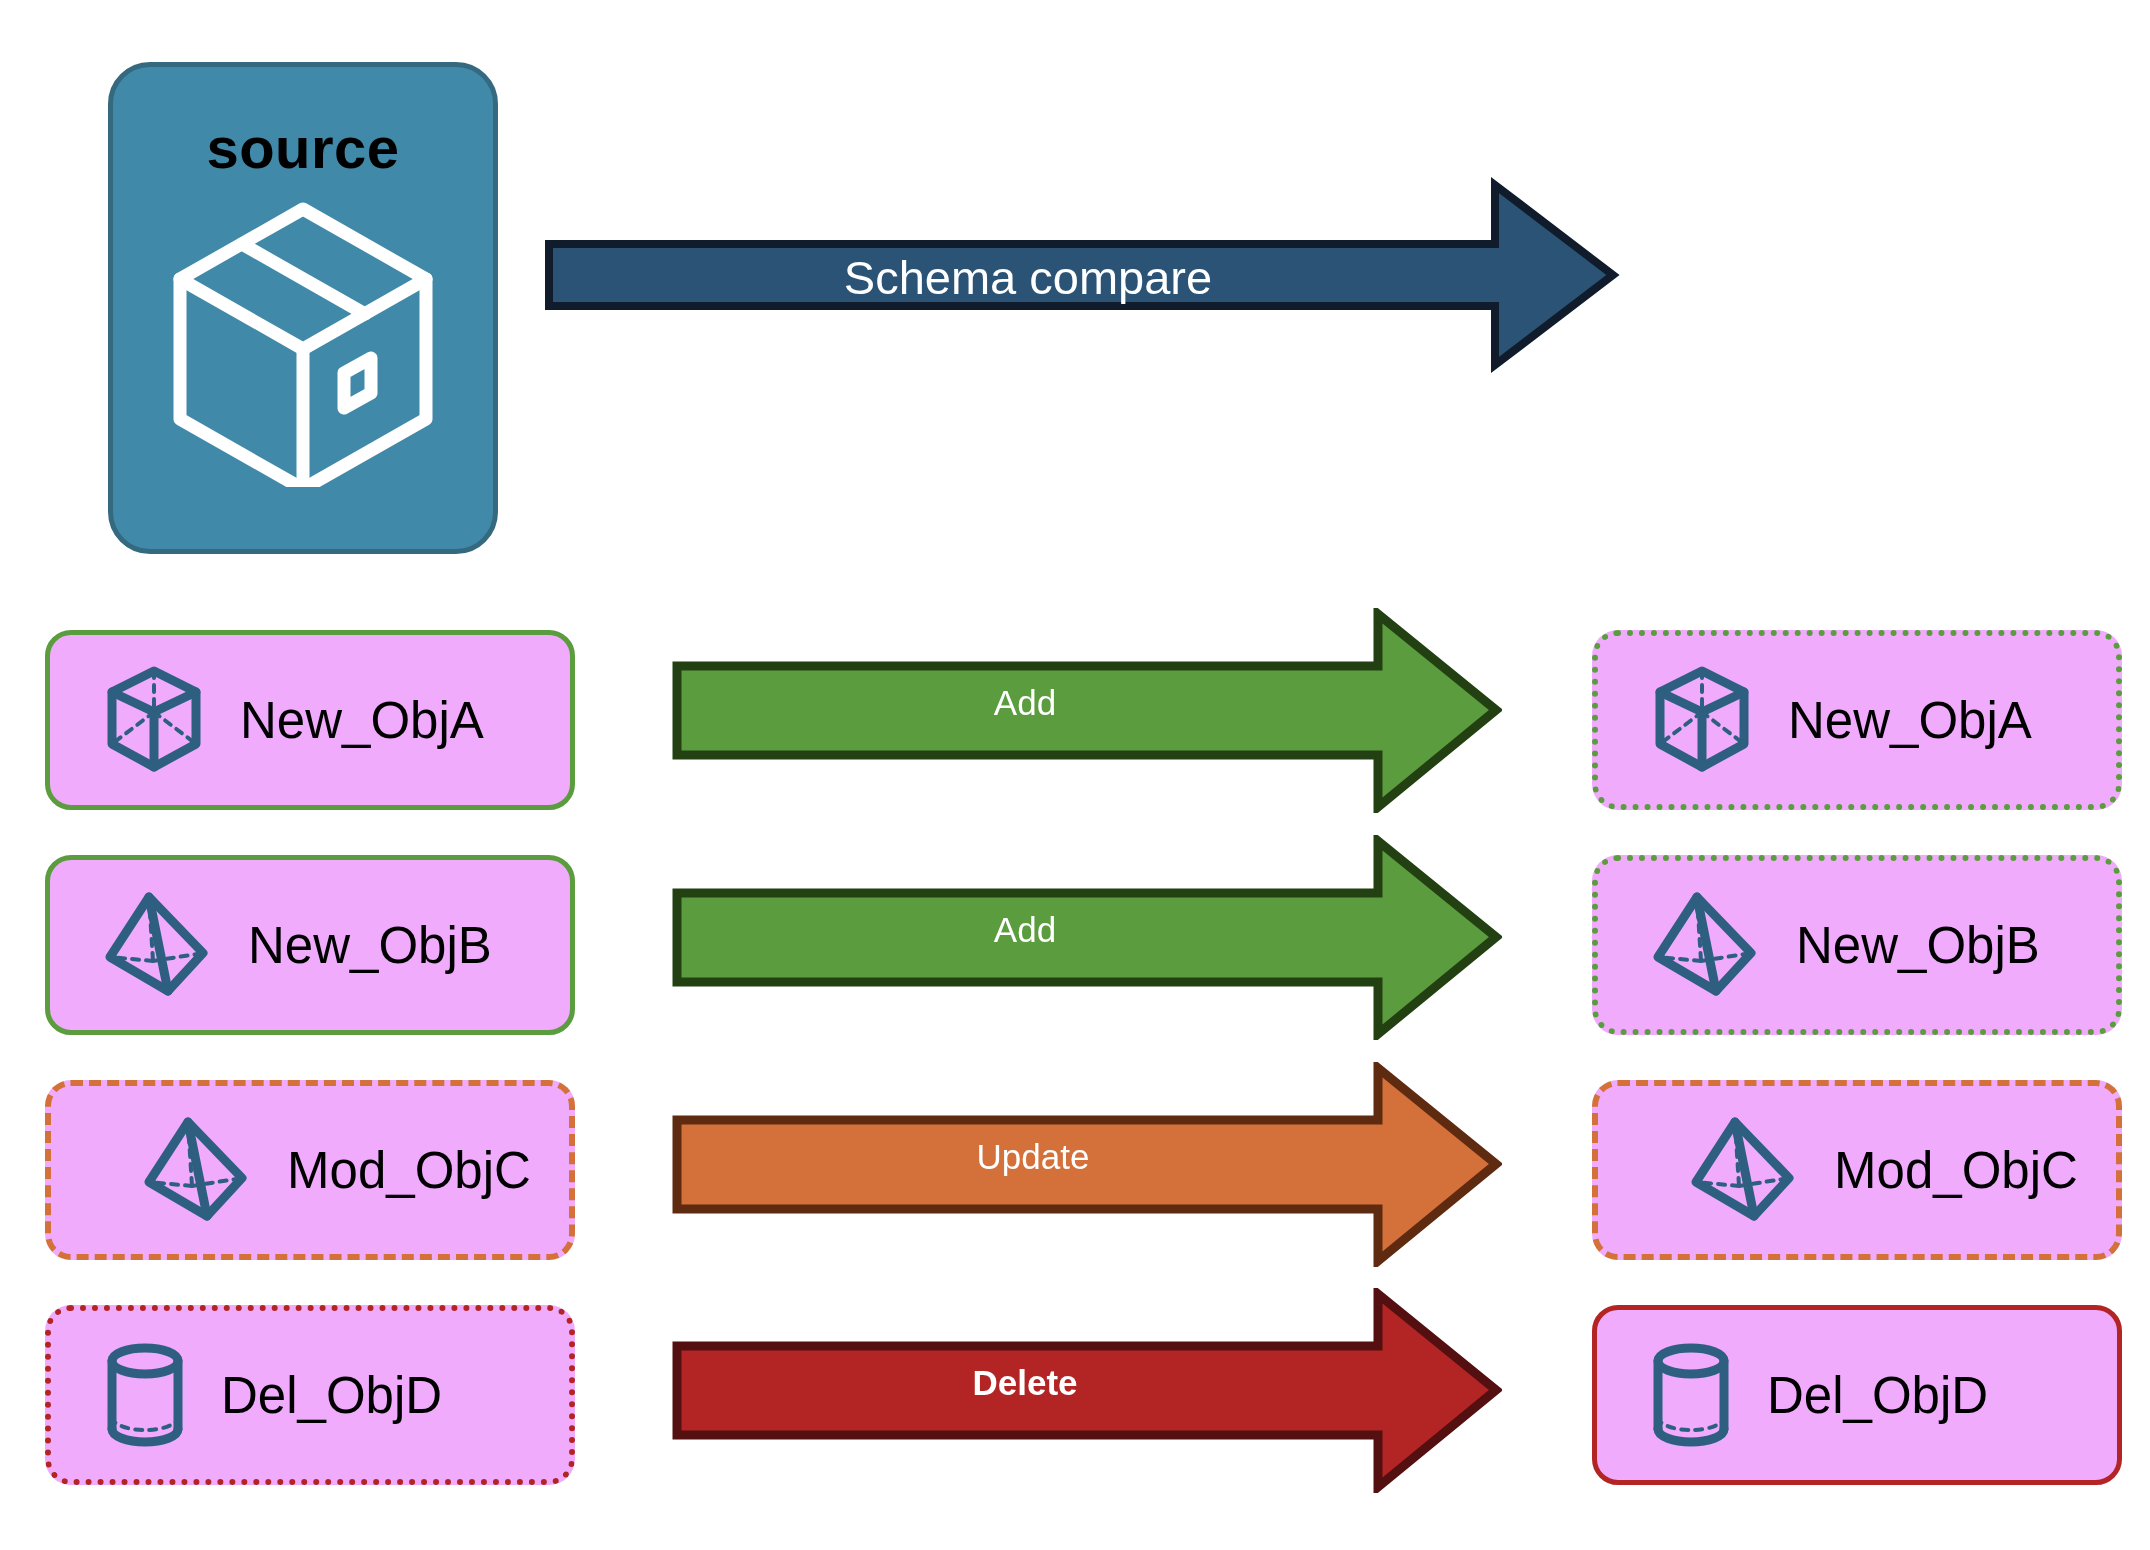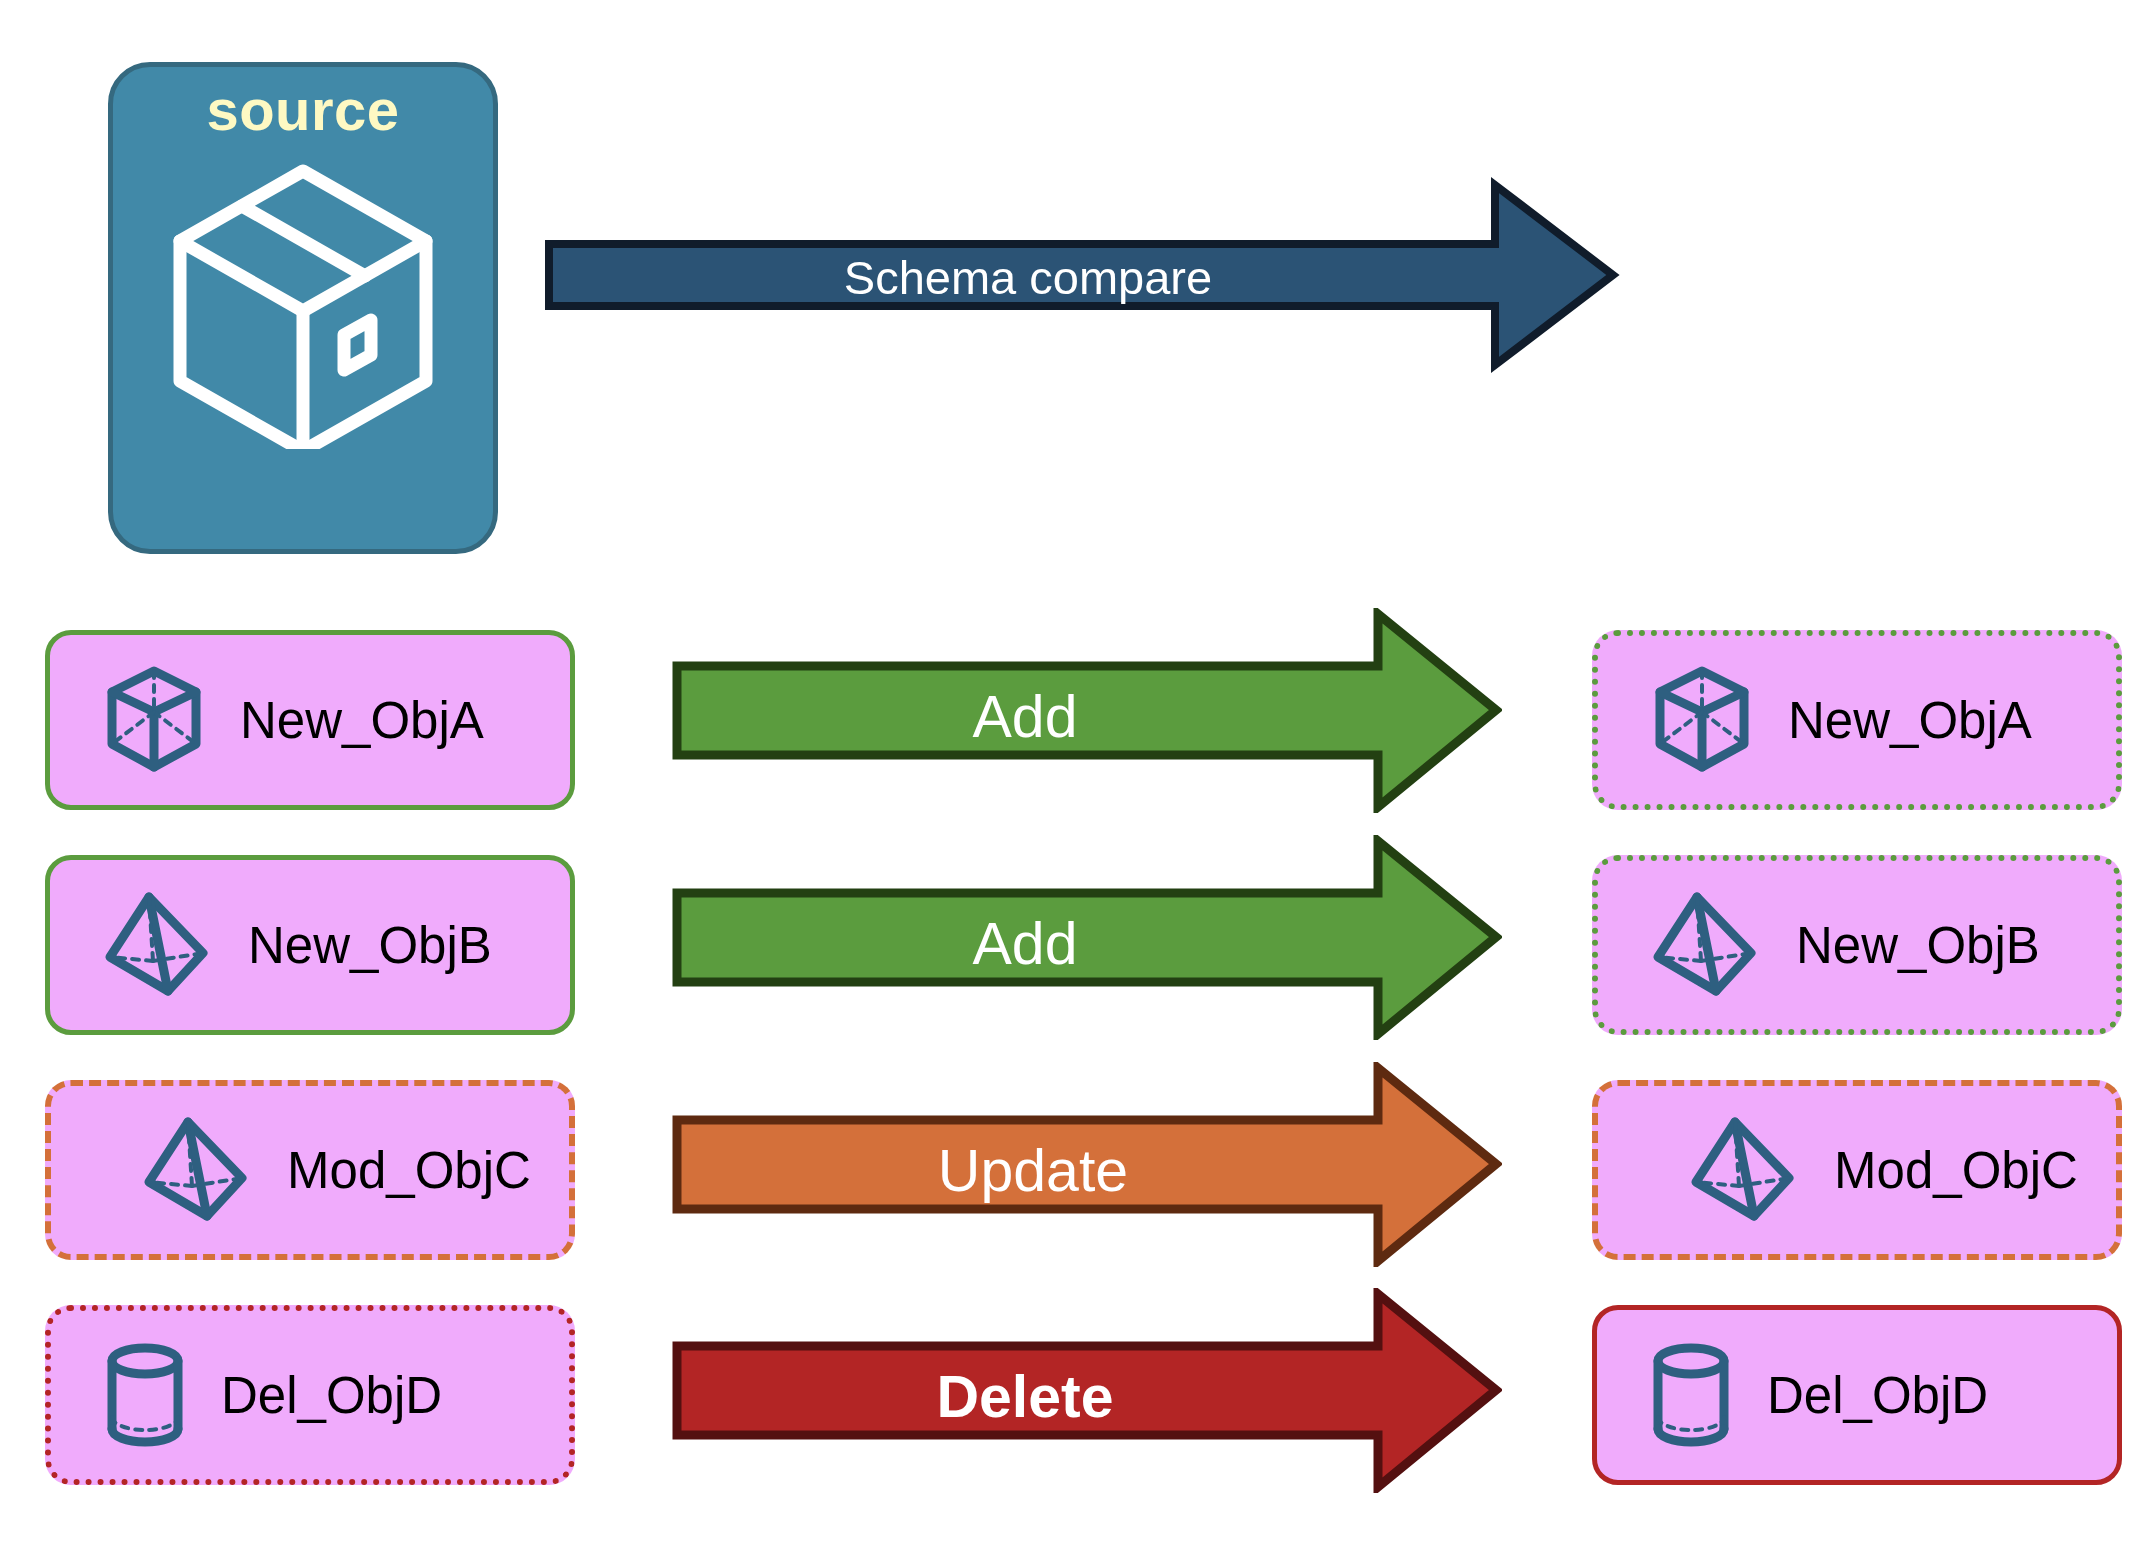--- a/index.html
+++ b/index.html
@@ -23,25 +23,25 @@
     position: absolute;
     background: #4189A8;
     border: 5px solid #35697F;
     border-radius: 42px;
     box-sizing: border-box;
     display: flex;
     flex-direction: column;
     align-items: center;
   }
   .endpoint-title {
-    color: #fef9c3;
+    color: #000000;
     font-weight: bold;
     font-size: 58px;
     line-height: 1;
-    margin-top: 14px;
+    margin-top: 52px;
     letter-spacing: 0.5px;
   }
   .endpoint-icon {
     margin-top: 10px;
   }
 
   
   .big-arrow {
     position: absolute;
   }
@@ -83,21 +83,21 @@
     white-space: nowrap;
   }
 
   
   .action-arrow {
     position: absolute;
   }
   .action-label {
     position: absolute;
     color: #ffffff;
-    font-size: 59px;
+    font-size: 35px;
     white-space: nowrap;
     text-align: center;
     pointer-events: none;
   }
 </style>
 </head>
 <body>
 
 <div id="canvas">
 

